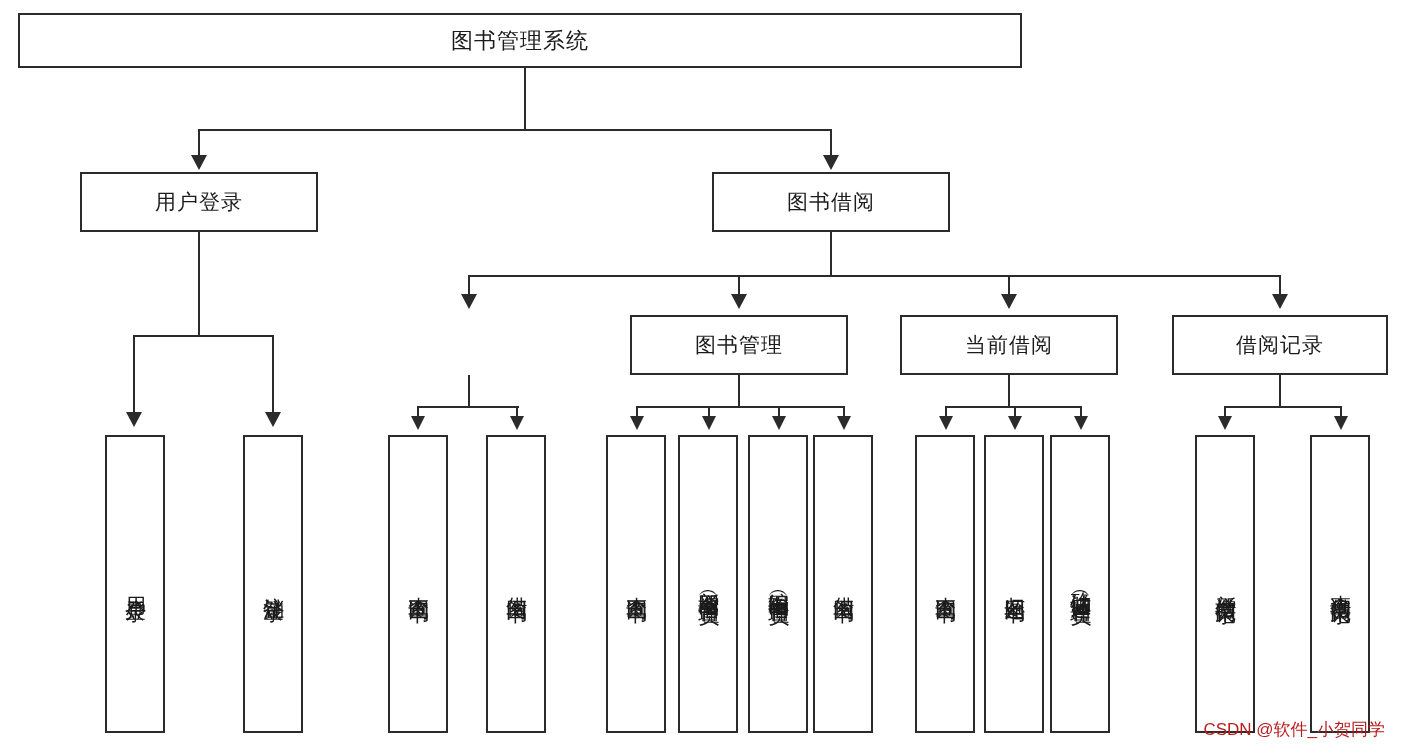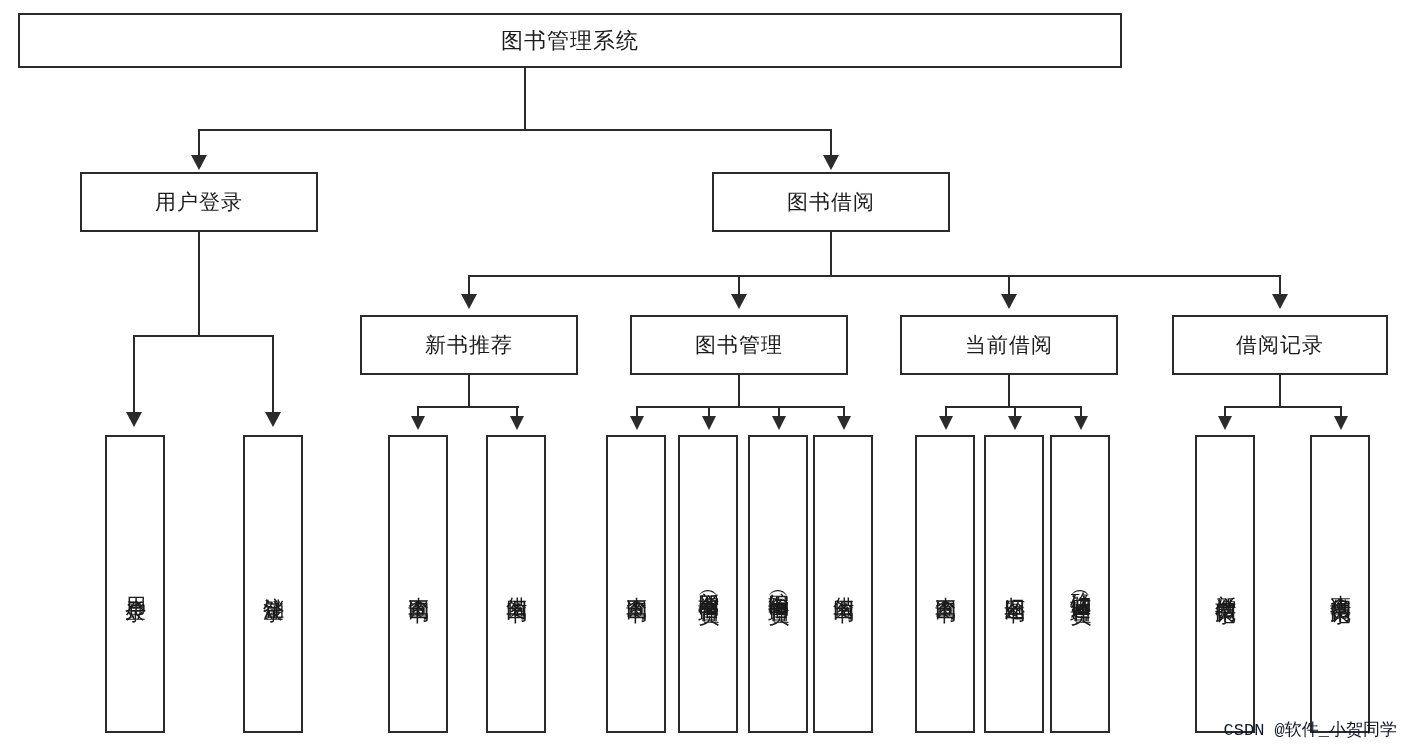--- a/index.html
+++ b/index.html
@@ -54,34 +54,34 @@
   }
   .arrow.sm{
     border-left:7px solid transparent;
     border-right:7px solid transparent;
     border-top:14px solid #2b2b2b;
   }
 
   
   #watermark{
     position:absolute;
-    right:8px;
+    right:20px;
     bottom:6px;
     font-size:17px;
-    color:#0f172a;
+    color:#b91c1c;
     white-space:nowrap;
-    font-family:Liberation Mono, monospace;
+    font-family:Liberation Sans, sans-serif;
   }
 </style>
 </head>
 <body>
 
 <div id="canvas">
 
-  <div class="node h root" style="left:18px;top:13px;width:1104px;height:55px;">
+  <div class="node h root" style="left:18px;top:13px;width:1004px;height:55px;">
     <span>图书管理系统</span>
   </div>
 
   <div class="line vline" style="left:524px;top:68px;height:62px;"></div>
 
   <div class="line hline" style="left:198px;top:129px;width:634px;"></div>
 
   <div class="line vline" style="left:198px;top:129px;height:28px;"></div>
   <div class="arrow" style="left:191px;top:155px;"></div>
   <div class="line vline" style="left:830px;top:129px;height:28px;"></div>
@@ -105,23 +105,20 @@
   <div class="line hline" style="left:468px;top:275px;width:812px;"></div>
   <div class="line vline" style="left:468px;top:275px;height:22px;"></div>
   <div class="arrow" style="left:461px;top:294px;"></div>
   <div class="line vline" style="left:738px;top:275px;height:22px;"></div>
   <div class="arrow" style="left:731px;top:294px;"></div>
   <div class="line vline" style="left:1008px;top:275px;height:22px;"></div>
   <div class="arrow" style="left:1001px;top:294px;"></div>
   <div class="line vline" style="left:1279px;top:275px;height:22px;"></div>
   <div class="arrow" style="left:1272px;top:294px;"></div>
 
-  <div class="node h" style="left:360px;top:315px;width:218px;height:60px;">
-    <span>新书推荐</span>
-  </div>
   <div class="node h" style="left:630px;top:315px;width:218px;height:60px;">
     <span>图书管理</span>
   </div>
   <div class="node h" style="left:1172px;top:315px;width:216px;height:60px;">
     <span>借阅记录</span>
   </div>
   <div class="node h" style="left:900px;top:315px;width:218px;height:60px;">
     <span>当前借阅</span>
   </div>
 

